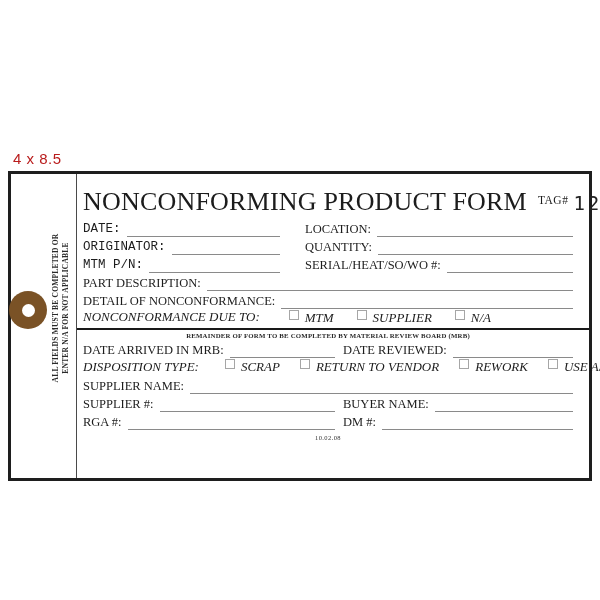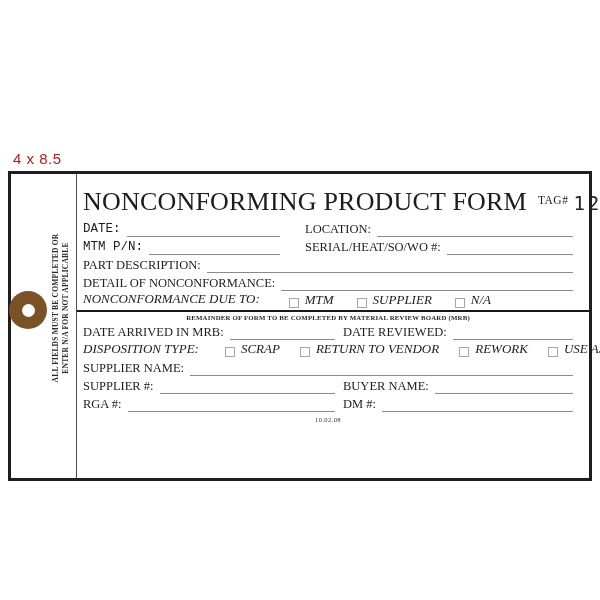--- a/index.html
+++ b/index.html
@@ -47,21 +47,21 @@
   }
 
   .frow { display: flex; align-items: flex-end; height: 18px; font-size: 12.5px; }
   .lbl { white-space: nowrap; margin-right: 6px; line-height: 1.1; }
   .fill { flex: 1; border-bottom: 1px solid #8a8a8a; min-width: 0; }
   .colL  { width: 197px; margin-right: 25px; display: flex; align-items: flex-end; flex: none; font-family: Liberation Mono, monospace; }
   .colLw { width: 252px; margin-right: 8px;  display: flex; align-items: flex-end; flex: none; }
   .colR  { flex: 1; display: flex; align-items: flex-end; min-width: 0; }
 
   .ckrow { display: flex; align-items: center; height: 17px; font-size: 13px; font-style: italic; }
-  .opt { display: flex; align-items: flex-end; margin-left: 23px; white-space: nowrap; }
+  .opt { display: flex; align-items: flex-start; margin-left: 23px; white-space: nowrap; }
   .opt-d { margin-left: 20px; }
   .box { width: 10px; height: 10px; border: 1px solid #a6a6a6; background: #fff; margin-right: 6px; flex: none; }
 
   .divider { border-top: 2.5px solid #191919; margin: 2px -16px 0 -6px; }
   .banner {
     text-align: center; font-size: 6.8px; font-weight: bold;
     letter-spacing: 0.2px; height: 10px; line-height: 11px; color: #2a2a2a;
   }
   .footer-code { text-align: center; font-size: 6.5px; letter-spacing: 0.4px; margin-top: 4px; color: #333; }
 </style>
@@ -96,20 +96,30 @@
       <div class="colL">
         <span class="lbl">DATE:</span>
         <span class="fill"></span>
       </div>
       <div class="colR">
         <span class="lbl">LOCATION:</span>
         <span class="fill"></span>
       </div>
     </div>
 
+    <div class="frow">
+      <div class="colL">
+        <span class="lbl">ORIGINATOR:</span>
+        <span class="fill"></span>
+      </div>
+      <div class="colR">
+        <span class="lbl">QUANTITY:</span>
+        <span class="fill"></span>
+      </div>
+    </div>
 
     <div class="frow">
       <div class="colL">
         <span class="lbl">MTM P/N:</span>
         <span class="fill"></span>
       </div>
       <div class="colR">
         <span class="lbl">SERIAL/HEAT/SO/WO #:</span>
         <span class="fill"></span>
       </div>

